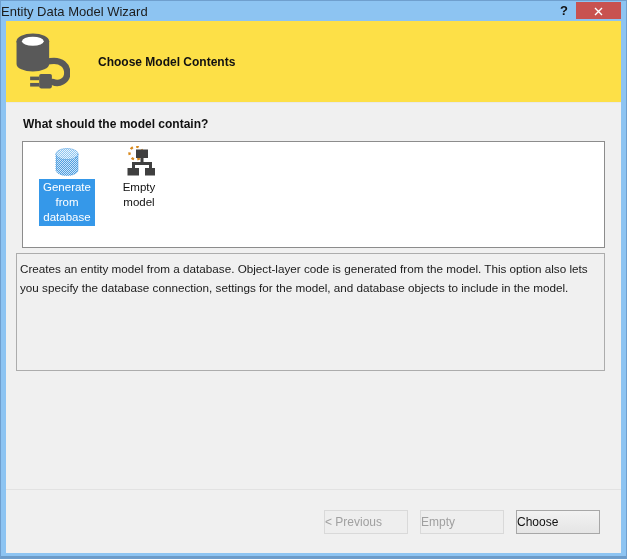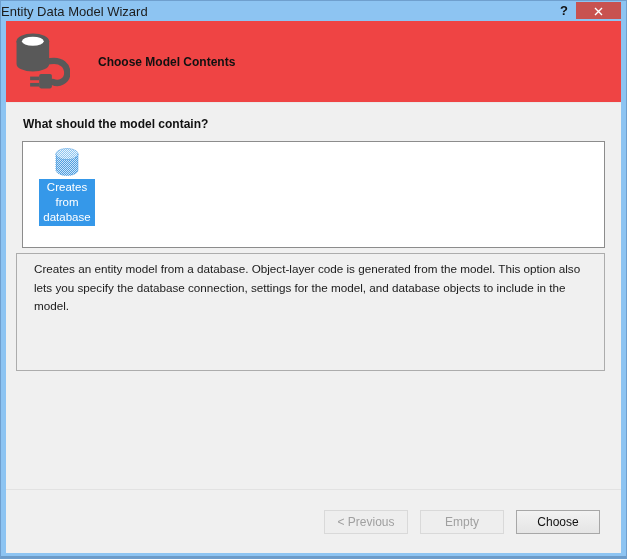--- a/index.html
+++ b/index.html
@@ -36,21 +36,21 @@
   }
 
   
   .dialog{
     position:absolute; top:20px; left:5px; width:615px; height:532px;
     background:#f0f0f0;
   }
 
   .header{
     position:absolute; top:0; left:0; width:615px; height:82px;
-    background:#ef4444; border-bottom:1px solid #e9e9e9;
+    background:#fde047; border-bottom:1px solid #e9e9e9;
   }
   .header-icon{ position:absolute; left:6px; top:10px; width:58px; height:64px; }
   .header-title{
     position:absolute; left:92px; top:0; height:82px;
     display:flex; align-items:center;
     font-size:12px; font-weight:bold; color:#111;
   }
 
   .question-label{
     position:absolute; left:17px; top:96px;
@@ -73,35 +73,35 @@
     padding:1px 2px; max-width:56px;
   }
   .option-label.selected{
     background:#3598e9; color:#ffffff;
   }
 
   
   .descbox{
     position:absolute; left:10px; top:232px; width:589px; height:118px;
     border:1px solid #acacac; background:#f0f0f0;
-    padding:6px 8px 0 17px;
+    padding:6px 8px 0 3px;
     font-size:11.7px; line-height:18.5px; color:#1a1a1a;
   }
 
   
   .footer-divider{
     position:absolute; left:0; top:468px; width:615px; height:1px; background:#e2e2e2;
   }
   .button-row{
     position:absolute; top:489px; right:21px; height:24px;
     display:flex; gap:12px;
   }
   .btn{
     width:84px; height:24px; font-family:"Liberation Sans", sans-serif;
-    font-size:12px; color:#111; text-align:center;
+    font-size:12px; color:#111; text-align:left;
     background:linear-gradient(#f2f2f2,#e5e5e5);
     border:1px solid #a7a7a7; line-height:21px;
   }
   .btn.default{ border:2px solid #2d80d8; line-height:19px; }
   .btn.disabled{
     background:#eeeeee; border:1px solid #d9d9d9; color:#a0a0a0;
   }
 </style>
 </head>
 <body>
@@ -155,23 +155,40 @@
               <pattern id="dithL" width="2" height="2" patternUnits="userSpaceOnUse">
                 <rect width="2" height="2" fill="#eaf4fd"></rect>
                 <rect width="1" height="1" fill="#8ec6f0"></rect>
                 <rect x="1" y="1" width="1" height="1" fill="#8ec6f0"></rect>
               </pattern>
             </defs>
             <path d="M5 8 V24 a11 5.5 0 0 0 22 0 V8 Z" fill="url(#dith)" stroke="#4c9be0" stroke-width="1" stroke-dasharray="1 1"></path>
             <ellipse cx="16" cy="8" rx="11" ry="5.5" fill="url(#dithL)" stroke="#4c9be0" stroke-width="1" stroke-dasharray="1 1"></ellipse>
           </svg>
         </div>
-        <div class="option-label selected">Creates from database</div>
+        <div class="option-label selected">Generate from database</div>
       </div>
 
+      <div class="option option-empty">
+        <div class="option-icon">
+          <svg width="32" height="32" viewBox="0 0 32 32">
+            <circle cx="13" cy="7" r="6.5" fill="none" stroke="#d98a1f" stroke-width="2.4" stroke-dasharray="2.6 3.4"></circle>
+            <g fill="#3f3f3f">
+              <rect x="13" y="3.5" width="12" height="8.5"></rect>
+              <rect x="17.5" y="12" width="3" height="4"></rect>
+              <rect x="9" y="16" width="20" height="3"></rect>
+              <rect x="9" y="19" width="3" height="4"></rect>
+              <rect x="26" y="19" width="3" height="4"></rect>
+              <rect x="4.5" y="22" width="11.5" height="7.5"></rect>
+              <rect x="22" y="22" width="11.5" height="7.5"></rect>
+            </g>
+          </svg>
+        </div>
+        <div class="option-label">Empty model</div>
+      </div>
 
     </div>
 
     <div class="descbox">Creates an entity model from a database. Object-layer code is generated from the model. This option also lets you specify the database connection, settings for the model, and database objects to include in the model.</div>
 
     <div class="footer-divider"></div>
     <div class="button-row">
       <button class="btn disabled">&lt; Previous</button>
       <button class="btn disabled">Empty</button>
       <button class="btn">Choose</button>

